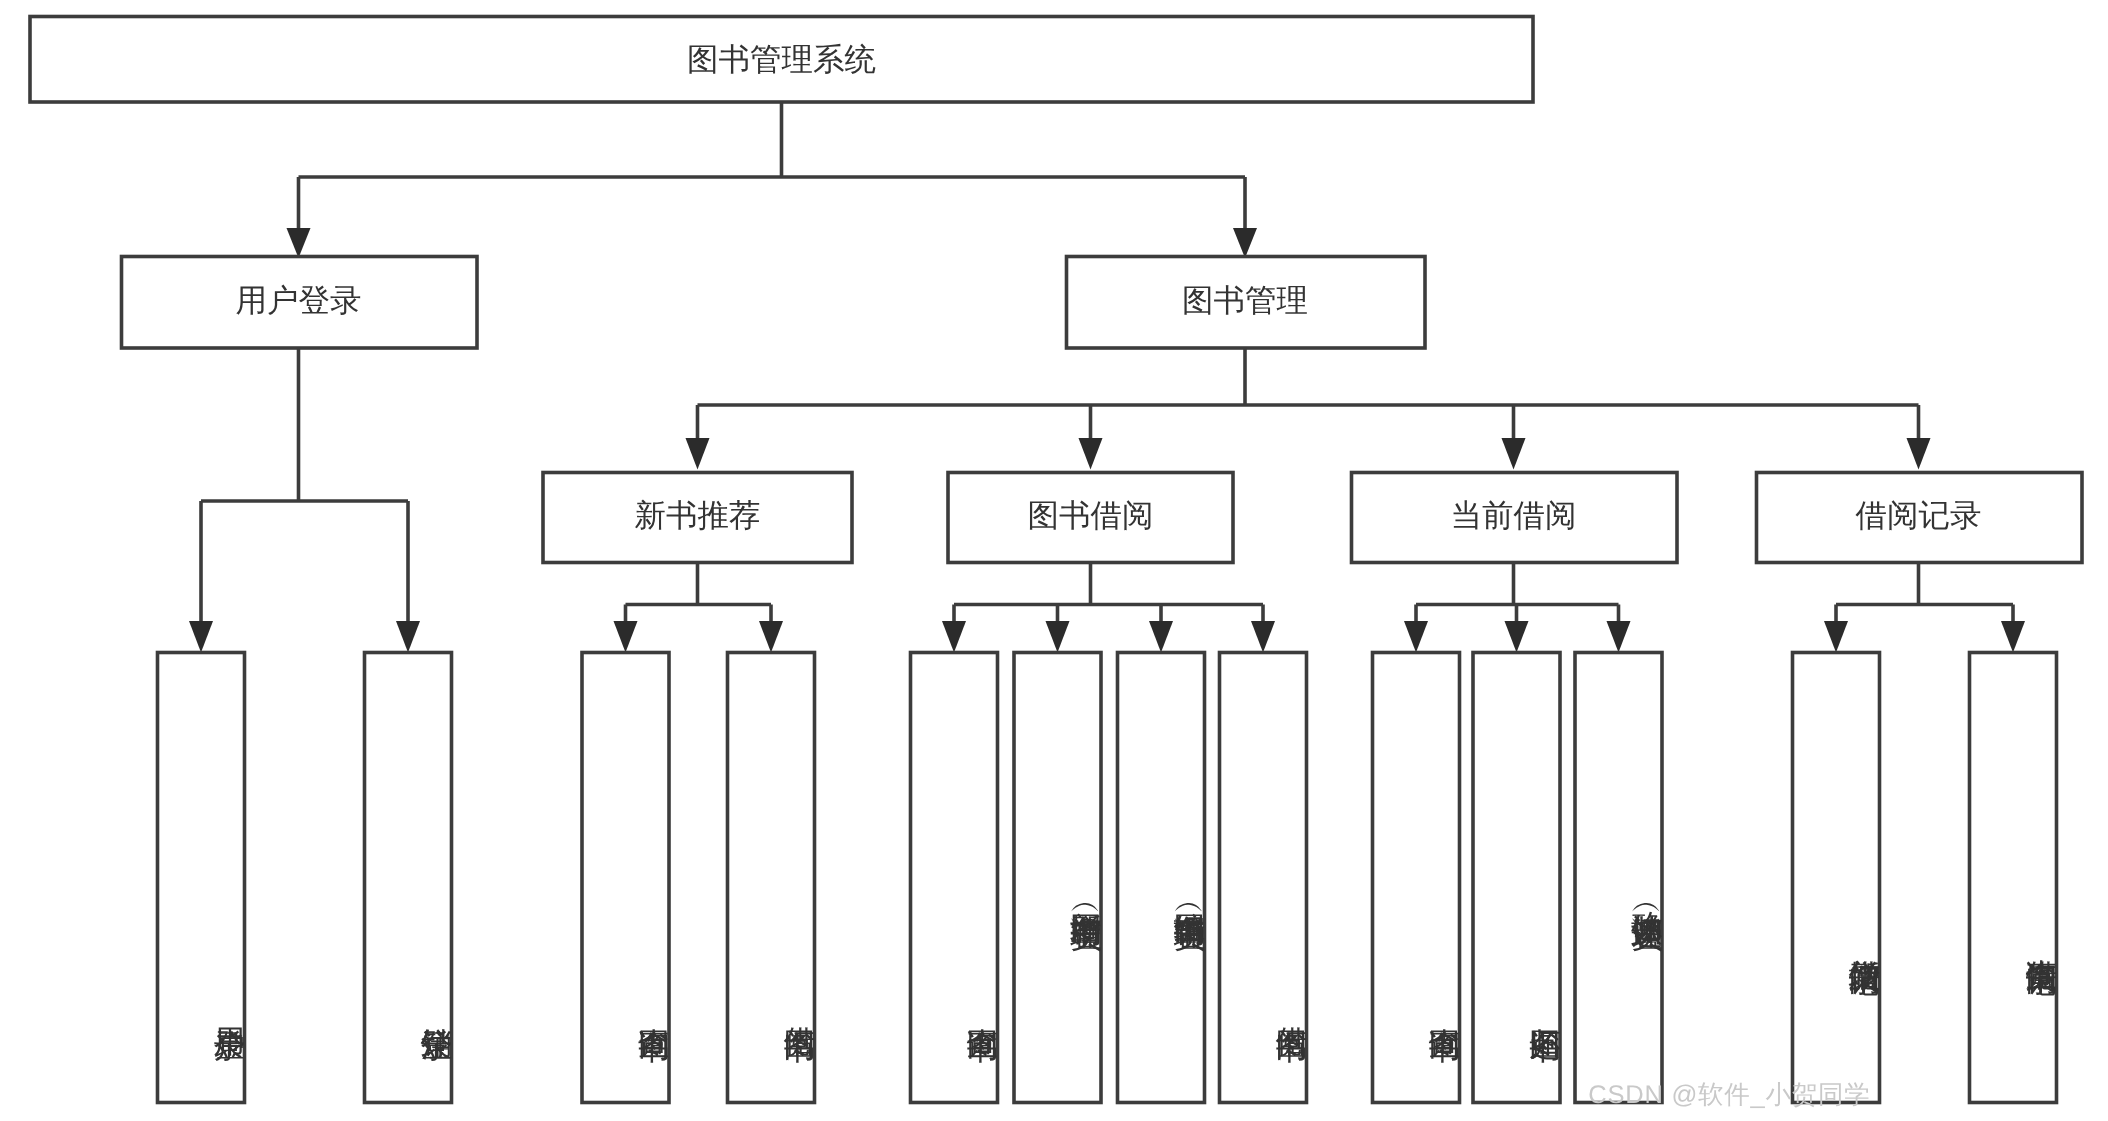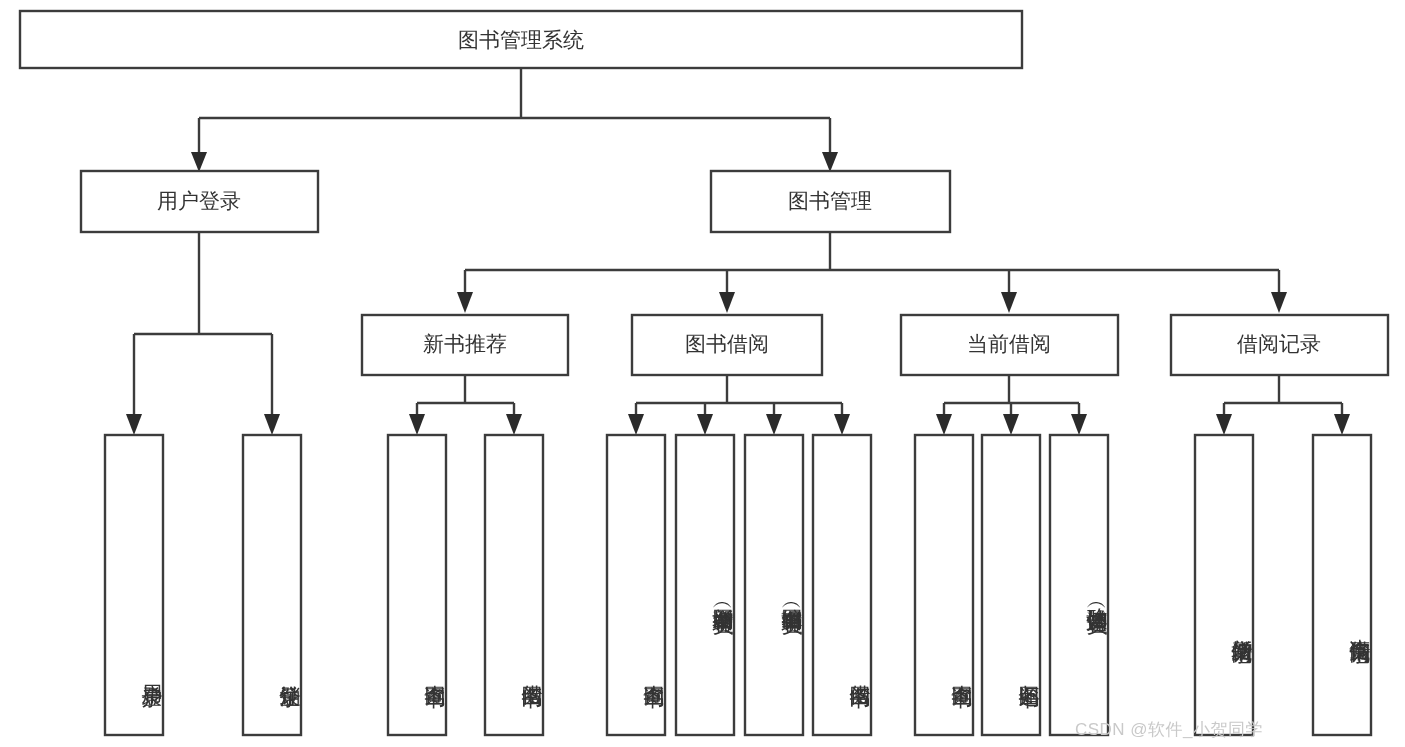--- a/index.html
+++ b/index.html
@@ -59,21 +59,21 @@
     line-height: 1;
     display: flex;
     align-items: flex-start;
     justify-content: center;
     text-align: center;
     white-space: nowrap;
     pointer-events: none;
   }
   .watermark {
     position: absolute;
-    right: 6px;
+    right: 22px;
     bottom: 6px;
     font-family: "Liberation Sans", sans-serif;
     font-size: 17px;
     color: #c9c9c9;
     white-space: nowrap;
     letter-spacing: 0.5px;
   }
 </style>
 </head>
 <body>

